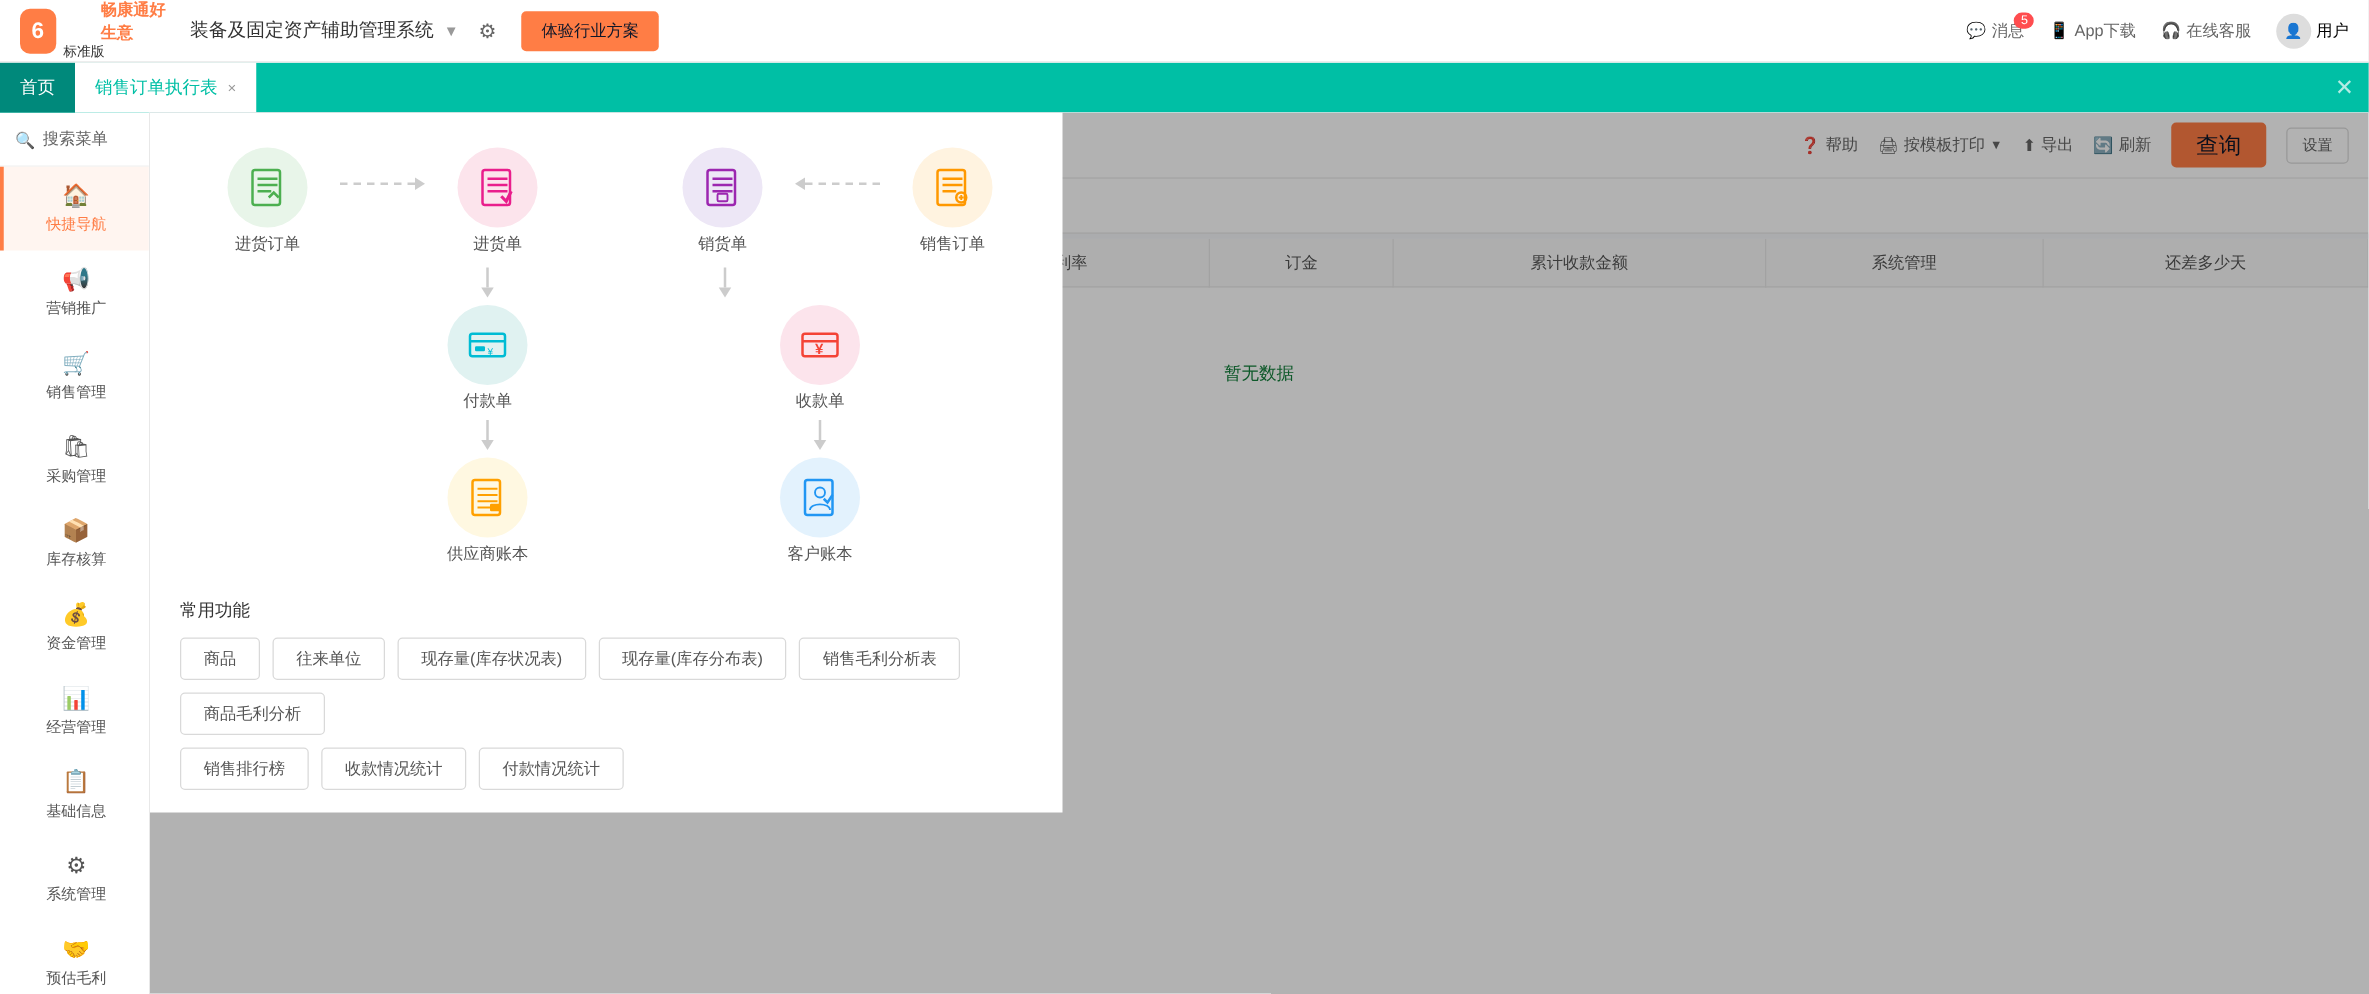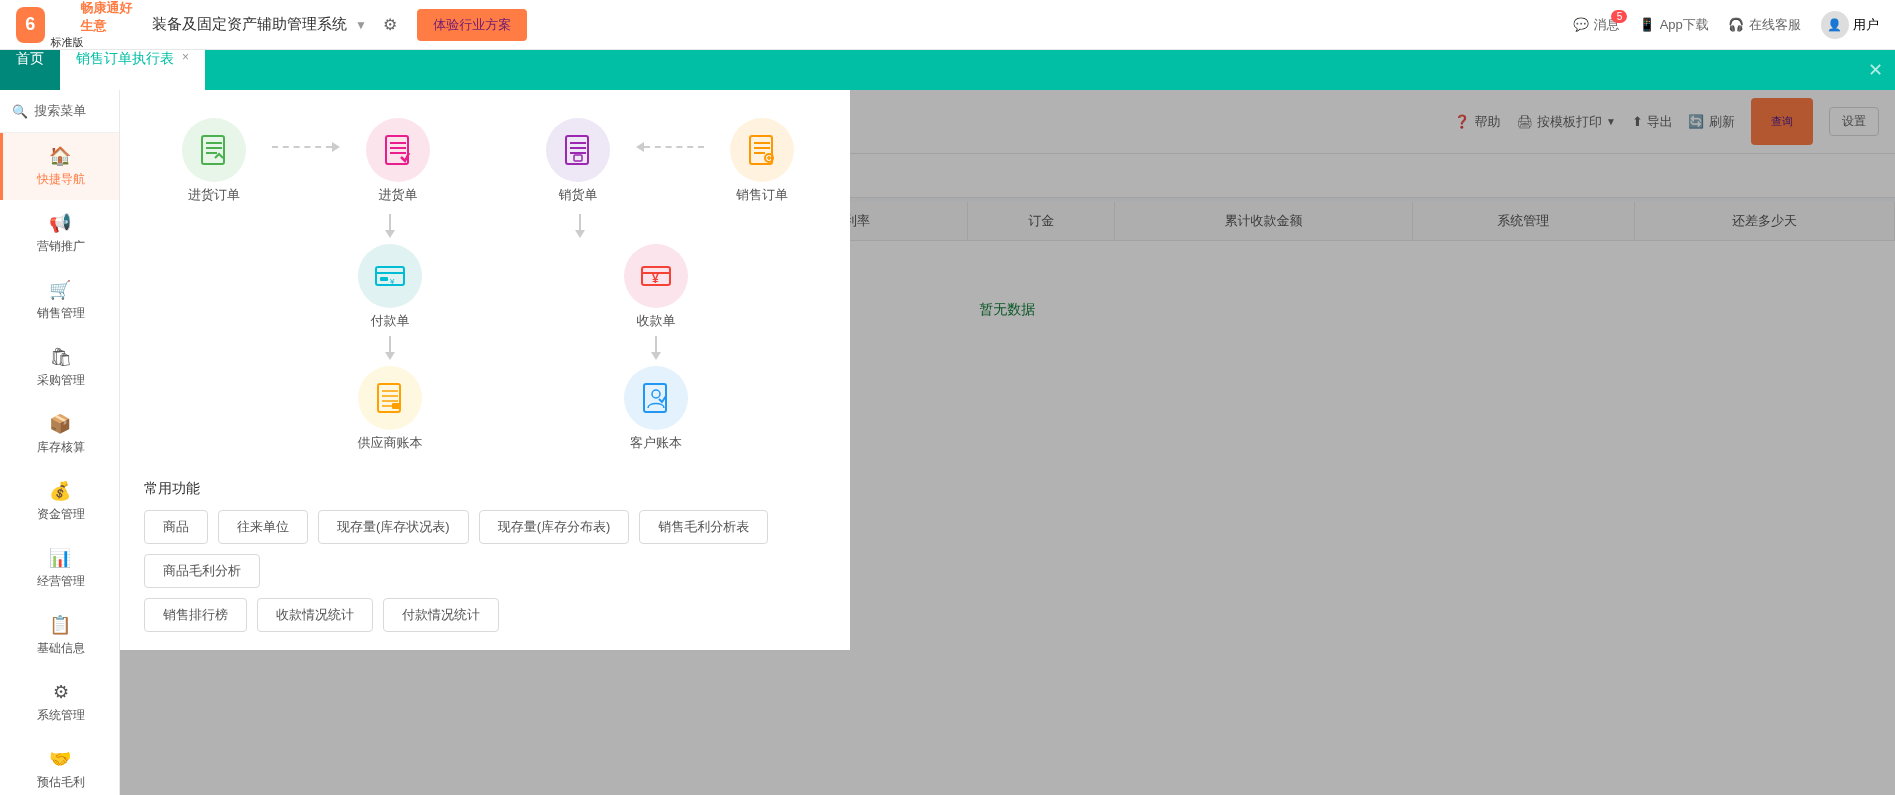--- a/index.html
+++ b/index.html
@@ -51,21 +51,21 @@
     .system-title {
       font-size: 15px;
       color: #333;
       font-weight: 500;
     }
     .dropdown-arrow { color: #999; font-size: 12px; cursor: pointer; }
     .settings-icon { color: #666; font-size: 16px; cursor: pointer; margin-left: 8px; }
 
     .experience-btn {
       background: #ff7d45;
-      color: #701a75;
+      color: #0f172a;
       border: none;
       padding: 7px 16px;
       border-radius: 4px;
       font-size: 13px;
       cursor: pointer;
       margin-left: 12px;
     }
 
     .header-right {
       display: flex;
@@ -110,20 +110,21 @@
     .nav-tabs {
       height: 40px;
       background: #00bfa5;
       display: flex;
       align-items: center;
       padding: 0 0 0 0;
     }
     .nav-tab {
       height: 40px;
       display: flex;
+      align-items: center;
       padding: 0 16px;
       font-size: 14px;
       cursor: pointer;
       color: rgba(255,255,255,0.85);
       position: relative;
     }
     .nav-tab.active {
       background: #fff;
       color: #00bfa5;
       font-weight: 500;
@@ -215,25 +216,25 @@
     .toolbar-btn {
       display: flex;
       align-items: center;
       gap: 4px;
       color: #666;
       font-size: 13px;
       cursor: pointer;
     }
     .query-btn {
       background: #ff7d45;
-      color: #4c1d95;
+      color: #0f172a;
       border: none;
-      padding: 16px 20px;
+      padding: 6px 20px;
       border-radius: 4px;
-      font-size: 11px;
+      font-size: 18px;
       cursor: pointer;
     }
     .settings-small-btn {
       background: #fff;
       color: #666;
       border: 1px solid #d9d9d9;
       padding: 5px 12px;
       border-radius: 4px;
       font-size: 12px;
       cursor: pointer;

